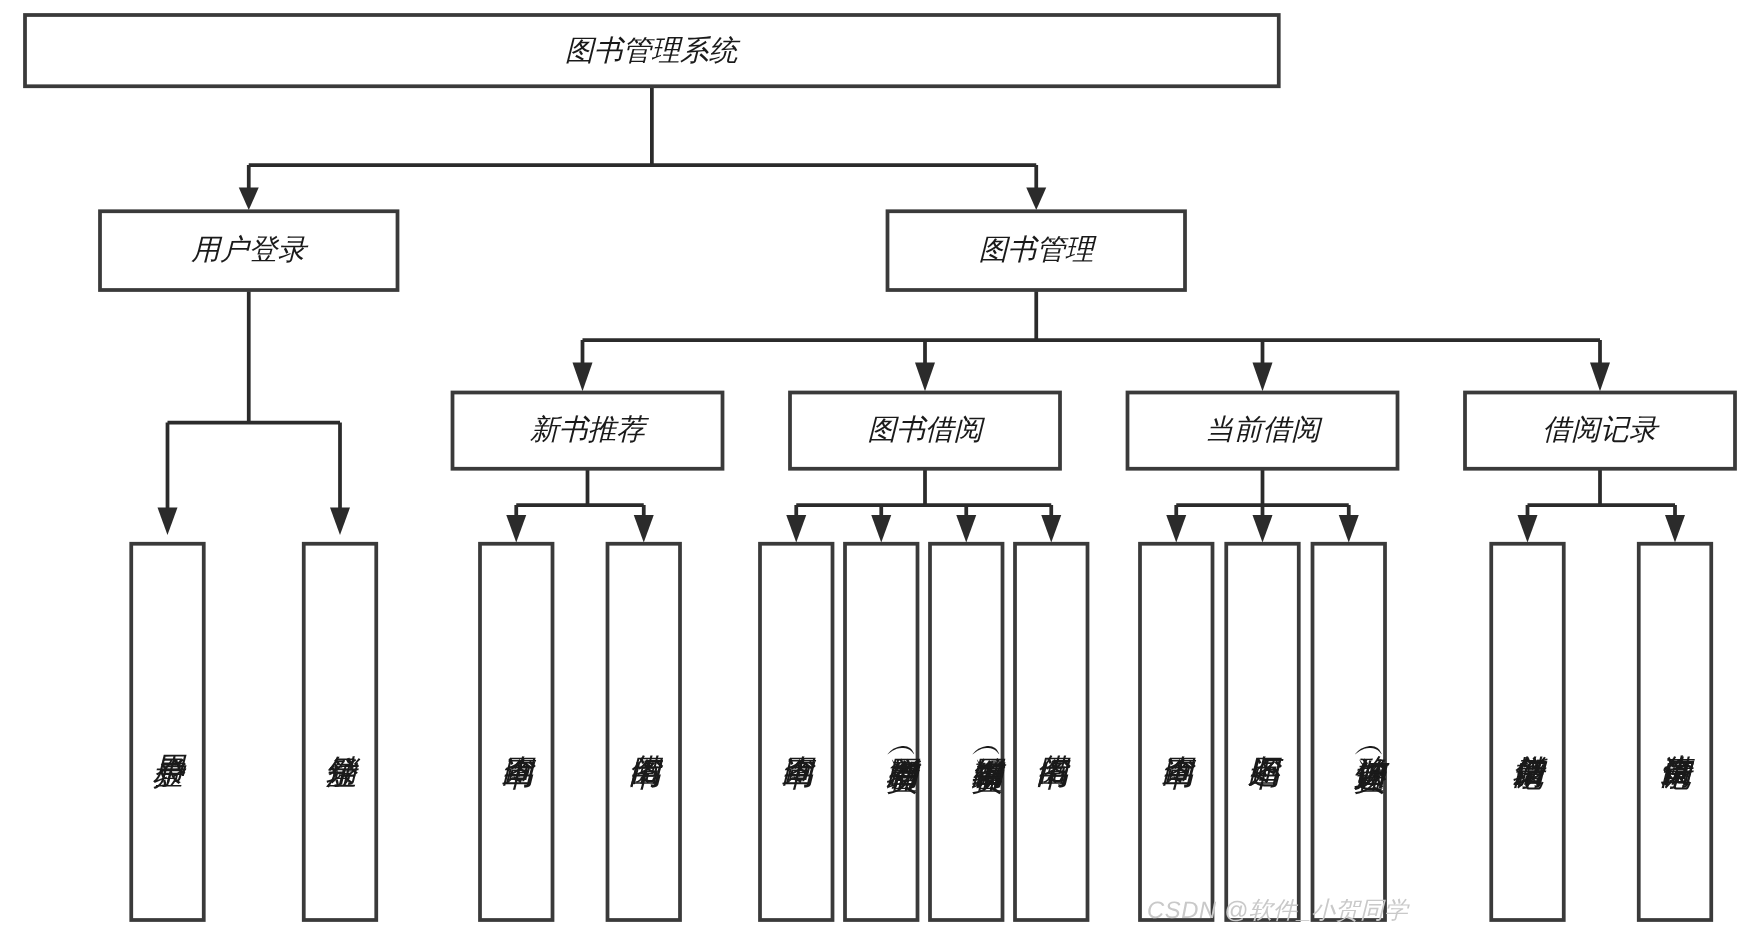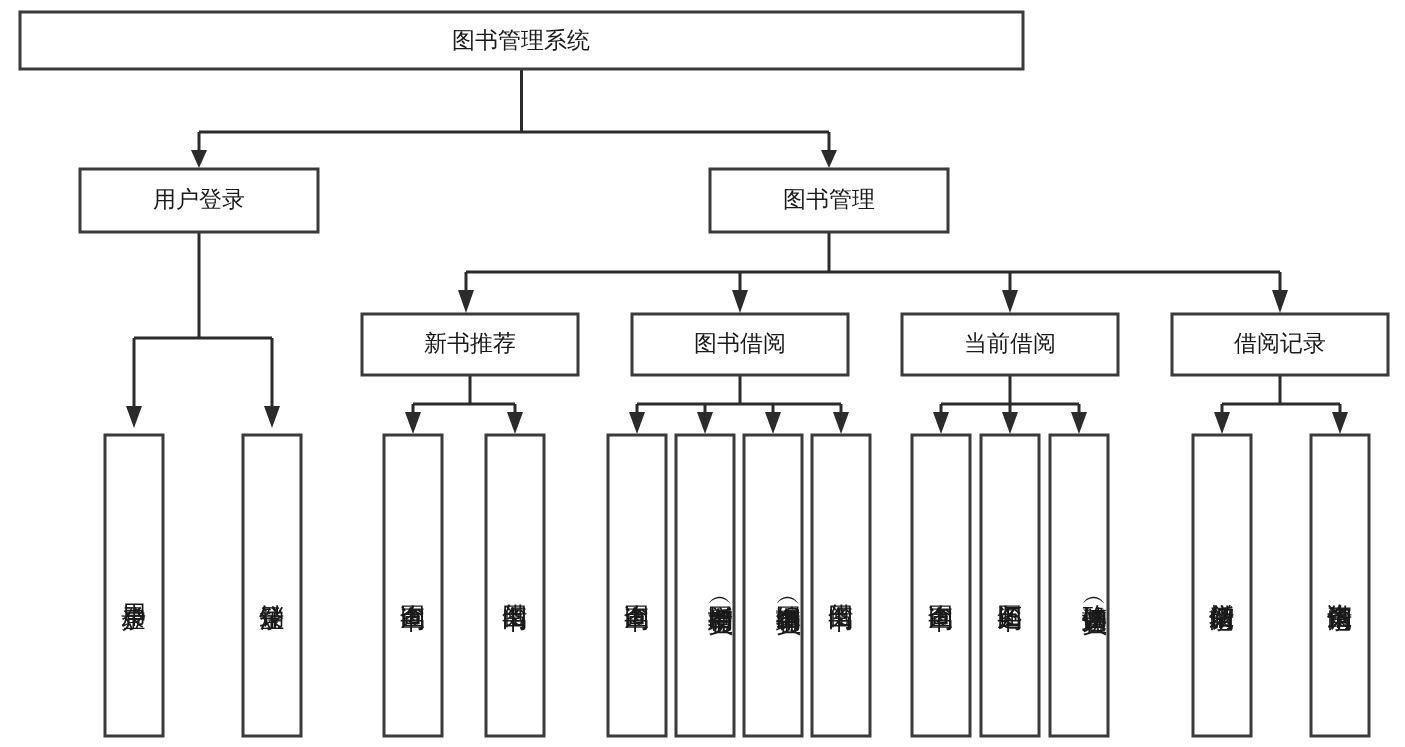--- a/index.html
+++ b/index.html
@@ -13,20 +13,21 @@
     font-family: "Liberation Sans", "DejaVu Sans", sans-serif;
     overflow: hidden;
     position: relative;
   }
   #diagram-root {
     position: absolute;
     left: 0;
     top: 0;
     width: 1139px;
     height: 747px;
+    font-style: italic;
   }
   svg.flow {
     display: block;
     width: 1405px;
     height: 747px;
   }
   .node-rect {
     fill: #ffffff;
     stroke: #3a3a3a;
     stroke-width: 3;
@@ -215,13 +216,14 @@
   <div class="vert-label" style="left:744px; top:435px; width:58px; height:301px; align-items:flex-start; padding-top:8px; box-sizing:border-box;">编辑图书（管理员）</div>
   <div class="vert-label" style="left:812px; top:435px; width:58px; height:301px;">借阅图书</div>
 
   <div class="vert-label" style="left:912px; top:435px; width:58px; height:301px;">查询图书</div>
   <div class="vert-label" style="left:981px; top:435px; width:58px; height:301px;">归还图书</div>
   <div class="vert-label" style="left:1050px; top:435px; width:58px; height:301px; align-items:flex-start; padding-top:8px; box-sizing:border-box;">确认归还（管理员）</div>
 
   <div class="vert-label" style="left:1193px; top:435px; width:58px; height:301px;">新增借阅记录</div>
   <div class="vert-label" style="left:1311px; top:435px; width:58px; height:301px;">查询借阅记录</div>
 
+  <div class="watermark">CSDN @软件_小贺同学</div>
 </div>
 
 </body></html>

